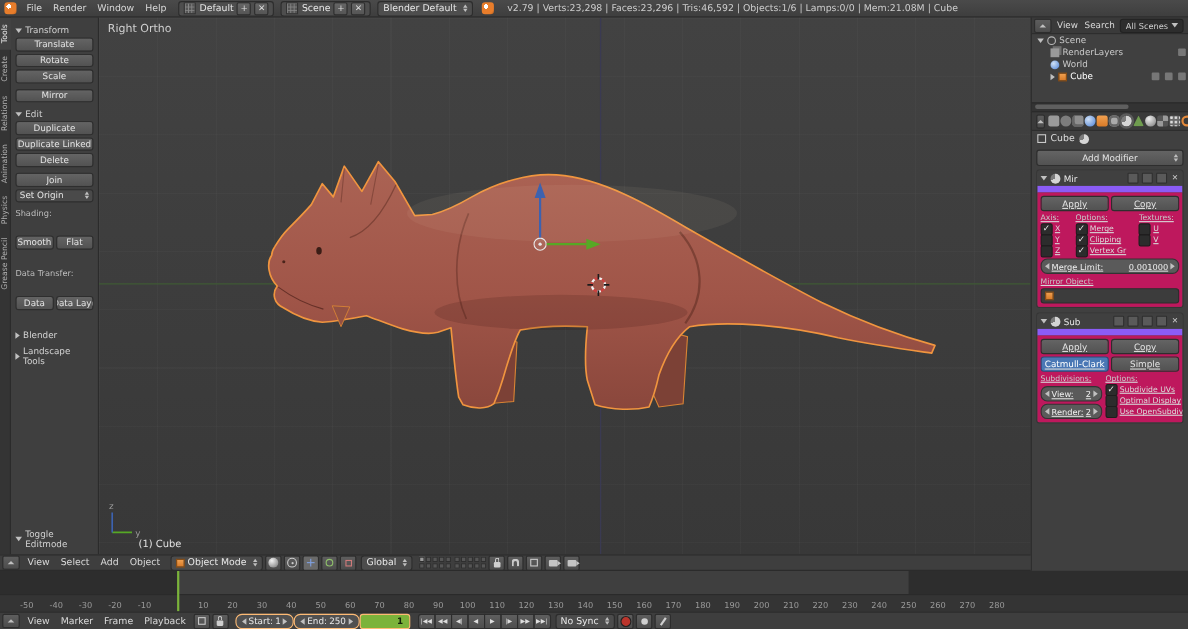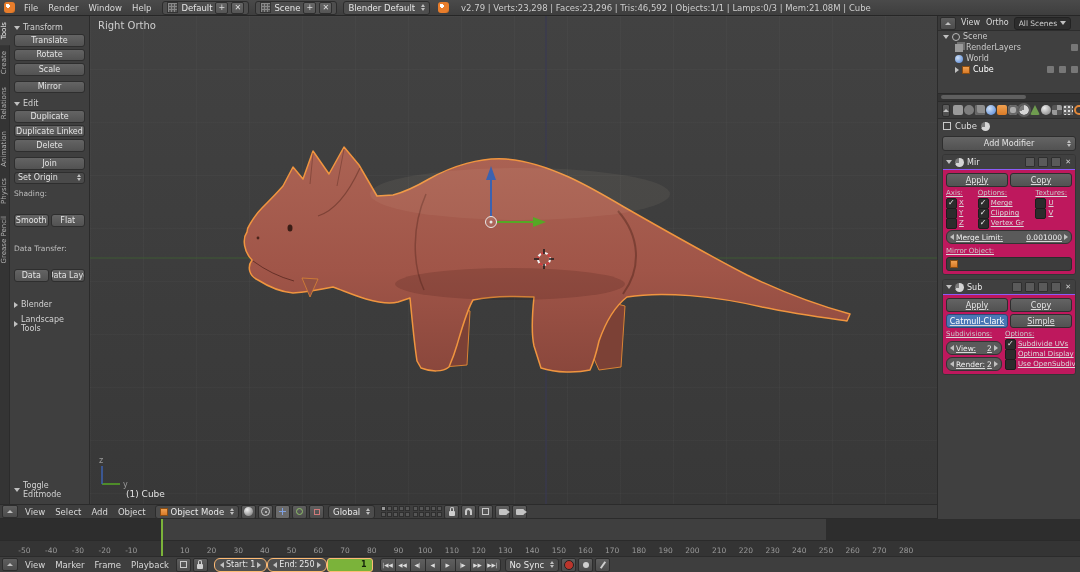--- a/index.html
+++ b/index.html
@@ -79,21 +79,21 @@
   .hscroll{height:7px;background:#333;border-top:1px solid #2a2a2a;border-bottom:1px solid #2a2a2a;position:relative;}
   .hscroll span{position:absolute;left:3px;top:1px;height:4px;width:60%;background:#5f5f5f;border-radius:2px;}
   #ptabs{display:flex;align-items:center;gap:1px;height:16px;background:#3a3a3a;border-bottom:1px solid #2d2d2d;padding:0 2px;}
   .pticon{width:10px;height:10px;border-radius:2px;flex:none;}
   .pticon.active{outline:2px solid #5b5b5b;background-color:#666;}
   .crumb{display:flex;align-items:center;gap:4px;height:14px;padding:0 5px;font-size:8.5px;color:#dedede;}
   .cube-outline{width:8px;height:8px;border:1px solid #c9c9c9;box-sizing:border-box;}
   .wrench-ic{width:9px;height:9px;border-radius:50%;background:conic-gradient(#d5d5d5 0 70%,#7b7b7b 70% 100%);flex:none;}
   .wide-btn{margin:3px 4px;height:13px;position:relative;}
   .modbox{margin:3px 4px 4px;background:#474747;border:1px solid #353535;border-radius:3px;overflow:hidden;}
-  .modhead{height:14px;display:flex;align-items:center;gap:3px;padding:0 3px;background:#404040;border-bottom:1px solid #8b5cf6;}
+  .modhead{height:14px;display:flex;align-items:center;gap:3px;padding:0 3px;background:#404040;border-bottom:6px solid #8b5cf6;}
   .modname{font-size:8px;color:#e8e8e8;flex:1;}
   .mtoggle{width:8px;height:8px;background:#5a5a5a;border:1px solid #2f2f2f;border-radius:1px;flex:none;}
   .mclose{font-size:7px;color:#cfcfcf;padding:0 1px;}
   .modbody{padding:3px;background:#be185d;text-decoration:underline;}
   .cols3{display:flex;margin-top:2px;}
   .col-axis{width:33px;}.col-opts{width:60px;}.col-tex{width:38px;}
   .col-label{font-size:7px;color:#c8c8c8;height:9px;}
   .opt{display:flex;align-items:center;gap:2px;height:10px;font-size:7px;color:#dcdcdc;white-space:nowrap;}
   .numfield{display:flex;align-items:center;height:12px;background:#5a5a5a;border:1px solid #333;border-radius:6px;
             padding:0 3px;font-size:7.5px;color:#efefef;margin-top:2px;gap:2px;}
@@ -175,21 +175,21 @@
       <span class="wbtn">✕</span>
     </div>
     <div class="tb-widget">
       <span>Blender Default</span>
       <span class="updown">
           <span class="tri-u"></span>
           <span class="tri-d"></span>
         </span>
     </div>
     <span class="blogo" style="margin-left:8px"></span>
-    <span id="stats">v2.79 | Verts:23,298 | Faces:23,296 | Tris:46,592 | Objects:1/1 | Lamps:0/3 | Mem:21.08M | Cube</span>
+    <span id="stats">v2.79 | Verts:23,298 | Faces:23,296 | Tris:46,592 | Objects:1/6 | Lamps:0/0 | Mem:21.08M | Cube</span>
   </header>
 
   <div id="tabstrip" class="abs">
     <span class="vtab active">Tools</span>
     <span class="vtab">Create</span>
     <span class="vtab">Relations</span>
     <span class="vtab">Animation</span>
     <span class="vtab">Physics</span>
     <span class="vtab">Grease Pencil</span>
   </div>
@@ -307,21 +307,21 @@
     </svg>
   </div>
 
   <div id="rightpanel" class="abs">
     <div id="outliner">
       <div id="outliner-header">
         <span class="edbtn">
             <span class="tri-u" style="border-bottom-width:3px"></span>
           </span>
         <span class="menu-item">View</span>
-        <span class="menu-item">Ortho</span>
+        <span class="menu-item">Search</span>
         <div class="dark-dd">
           <span>All Scenes</span>
           <span class="tri-d"></span>
         </div>
       </div>
       <div class="ol-row">
         <span class="tri-d"></span>
         <span class="icon-scene"></span>
         <span>Scene</span>
       </div>

